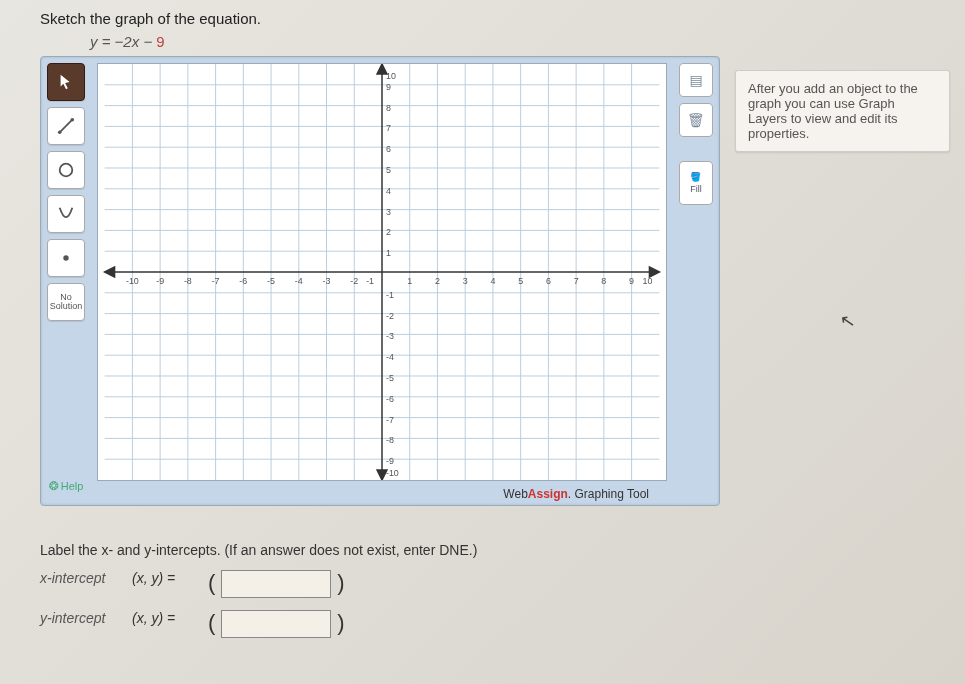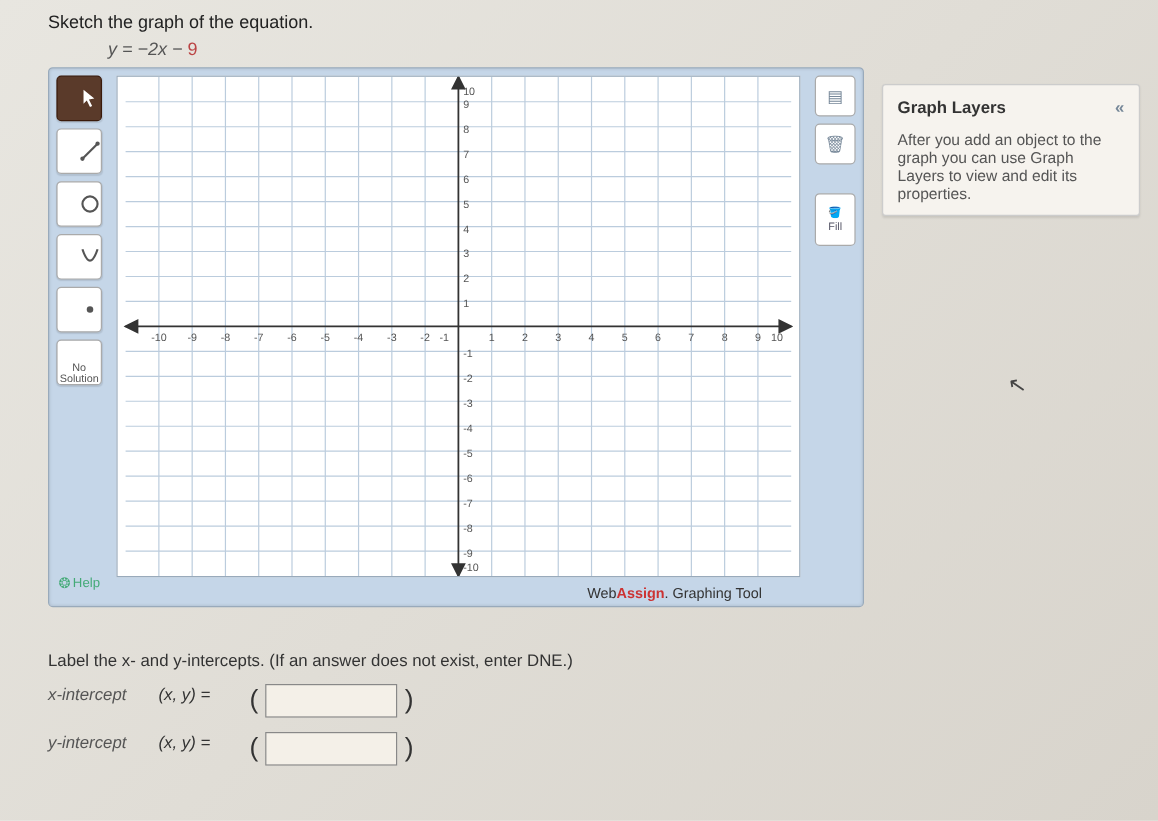--- a/index.html
+++ b/index.html
@@ -34,41 +34,41 @@
     gap: 6px;
     align-items: center;
   }
   .tool-btn {
     width: 38px; height: 38px;
     background: #fff;
     border: 1px solid #aaa;
     border-radius: 4px;
     display: flex;
     align-items: center;
-    justify-content: flex-end;
+    justify-content: center;
     font-size: 11px;
     text-align: center;
     box-shadow: 0 1px 1px rgba(0,0,0,.1);
     cursor: pointer;
   }
   .tool-btn.active { background: #5a3a2a; color: #fff; border-color: #3a1a0a; }
   .tool-btn svg { width: 18px; height: 18px; }
   .tool-btn.nosol { font-size: 9px; line-height: 1; color: #555; flex-direction: column; }
   .helplink { font-size: 11px; color: #4a7; margin-top: auto; margin-bottom: 6px; display:flex; align-items:center; gap:2px;justify-content:center;}
   .helplink::before { content:"❂"; font-size:12px; }
   .grid-area {
     flex: 1;
     background: #fff;
     margin: 6px 6px 24px 6px;
     border: 1px solid #9ab;
     position: relative;
   }
   .credit {
     position: absolute;
-    right: 84px;
+    right: 70px;
     bottom: 4px;
     font-size: 12px;
     color: #333;
   }
   .credit b { color: #c33; }
   .right-tools {
     width: 46px;
     padding: 6px;
     display: flex;
     flex-direction: column;
@@ -277,24 +277,20 @@
       <span>Fill</span>
     </div>
   </div>
 
   <div class="credit">
     <span>Web</span><b>Assign</b><span>. Graphing Tool</span>
   </div>
 </div>
 
 <div class="layers-panel">
-  <h3>
-    <span>Graph Layers</span>
-    <span class="chev">«</span>
-  </h3>
   <div>After you add an object to the graph you can use Graph Layers to view and edit its properties.</div>
 </div>
 
 <div class="cursor-arrow">↖</div>
 
 <div class="intercept-section">
   <div>Label the x- and y-intercepts. (If an answer does not exist, enter DNE.)</div>
   <div class="intercept-row">
     <span class="lbl">x-intercept</span>
     <span class="xy">(x, y) =</span>

